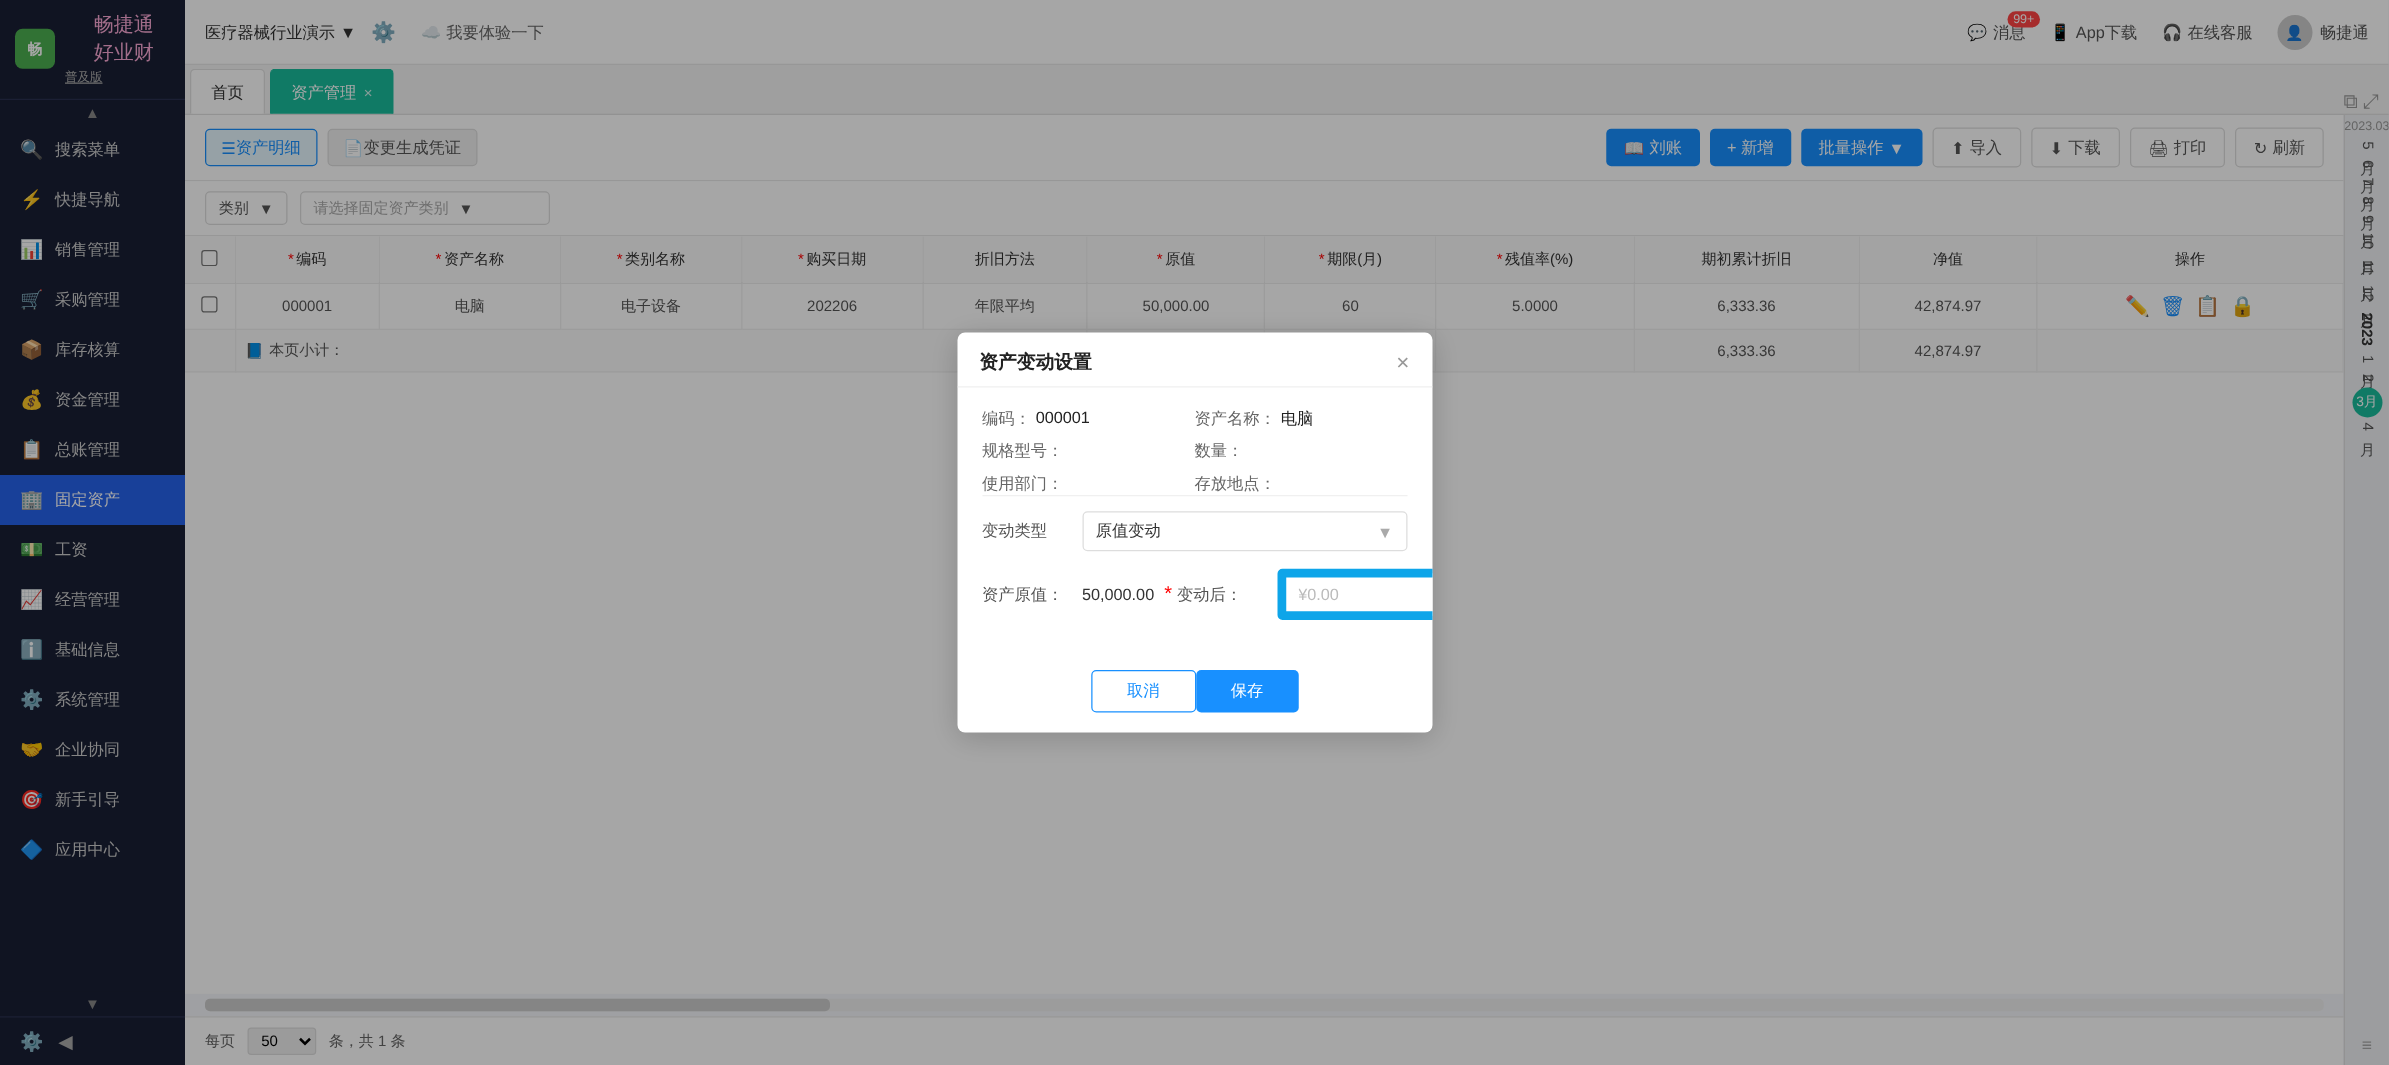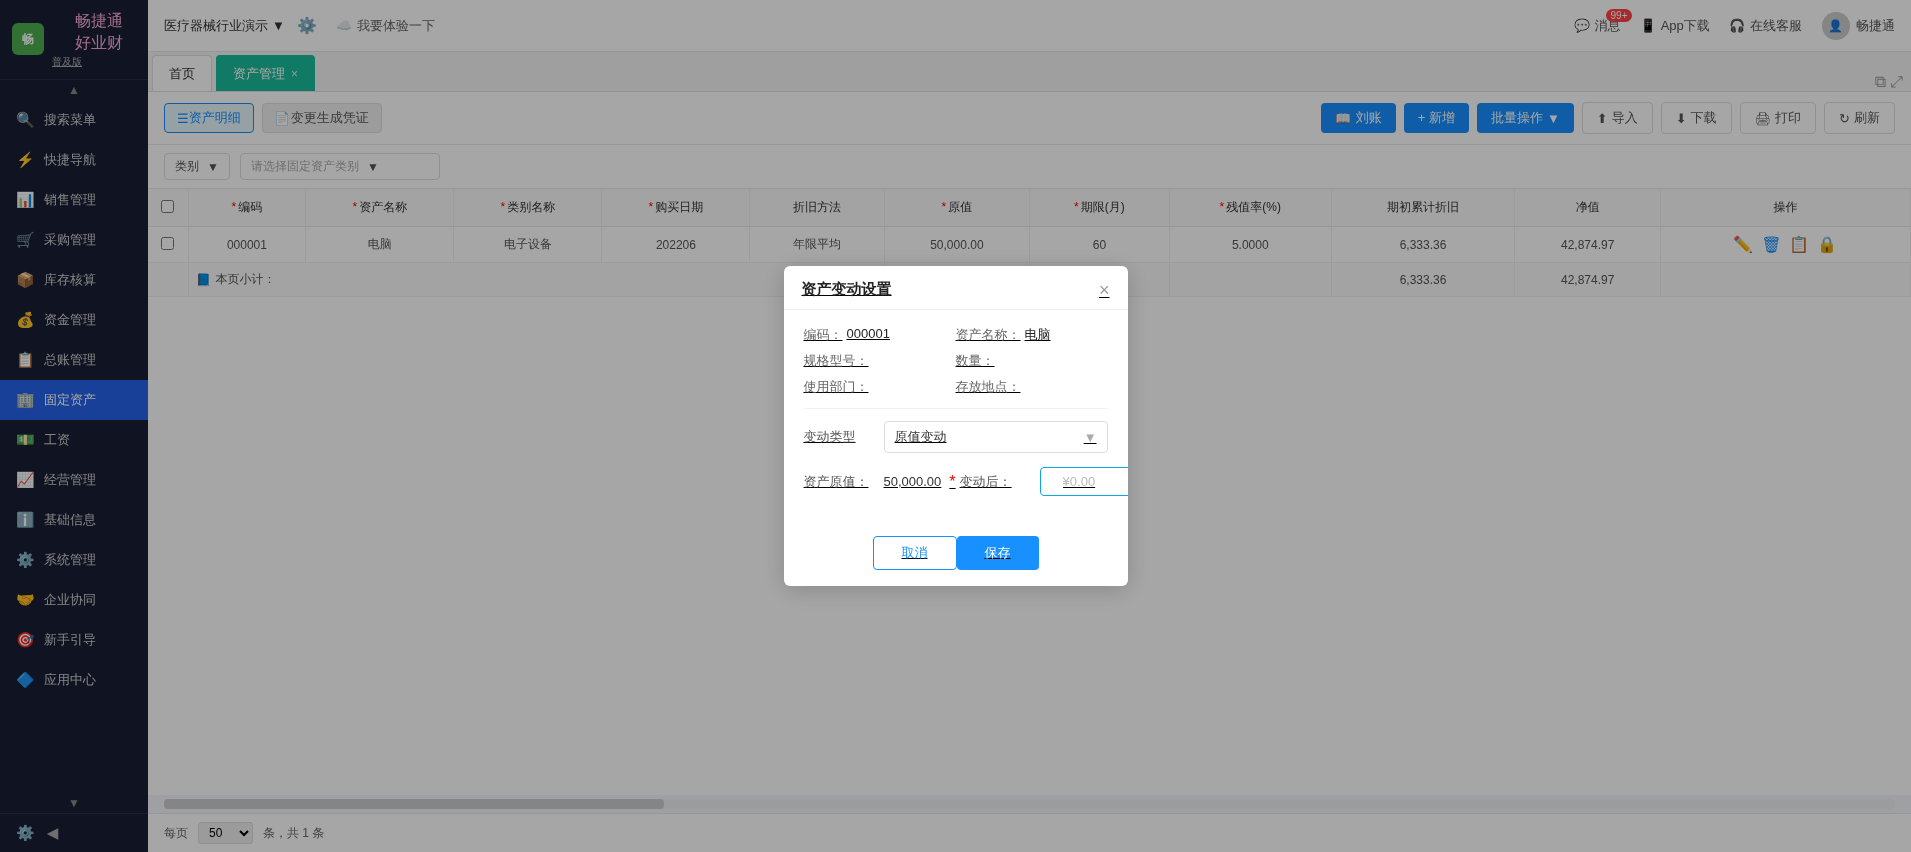--- a/index.html
+++ b/index.html
@@ -268,57 +268,55 @@
       top: 0; left: 0; right: 0; bottom: 0;
       background: rgba(0,0,0,0.35);
       display: flex;
       align-items: center;
       justify-content: center;
       z-index: 1000;
     }
     .modal {
       background: #fff;
       border-radius: 6px;
-      width: 344px;
+      width: 380px;
       box-shadow: 0 4px 24px rgba(0,0,0,0.18);
       overflow: hidden;
-      text-decoration: underline;
     }
     .modal-header {
       display: flex;
       align-items: center;
       justify-content: space-between;
       padding: 14px 18px 10px;
       border-bottom: 1px solid #f0f0f0;
     }
     .modal-title { font-size: 15px; font-weight: 600; color: #222; }
     .modal-close { color: #999; cursor: pointer; font-size: 18px; line-height: 1; }
     .modal-body { padding: 16px 20px; }
     .modal-info-grid {
       display: grid;
       grid-template-columns: 1fr 1fr;
       gap: 8px 0;
       margin-bottom: 12px;
-      padding-bottom: 12px;
       border-bottom: 1px solid #f0f0f0;
     }
     .modal-info-item { font-size: 13px; color: #333; display: flex; gap: 4px; }
     .modal-info-label { color: #666; white-space: nowrap; }
     .modal-info-value { color: #222; }
     .modal-field-row {
       display: flex;
       align-items: center;
       margin-bottom: 14px;
     }
     .modal-field-label { font-size: 13px; color: #555; width: 80px; flex-shrink: 0; }
     .modal-field-input {
       flex: 1;
-      border: 1px solid #0ea5e9;
+      border: 7px solid #0ea5e9;
       border-radius: 4px;
-      padding: 6px 22px;
+      padding: 6px 10px;
       font-size: 13px;
       color: #333;
       outline: none;
     }
     .modal-field-input::placeholder { color: #bbb; }
     .modal-field-select {
       flex: 1;
       display: flex;
       align-items: center;
       border: 1px solid #ddd;
@@ -600,20 +598,39 @@
         <span>每页</span>
         <select class="page-size-select">
           <option>50</option>
           <option>100</option>
           <option>200</option>
         </select>
         <span>条，共 1 条</span>
       </div>
     </div>
 
+    <div class="right-panel">
+      <div class="right-panel-date">2023.03</div>
+      <div class="right-panel-month">5月</div>
+      <div class="right-panel-month">6月</div>
+      <div class="right-panel-month">7月</div>
+      <div class="right-panel-month">8月</div>
+      <div class="right-panel-month">9月</div>
+      <div class="right-panel-month">10月</div>
+      <div class="right-panel-month">11月</div>
+      <div class="right-panel-month">12月</div>
+      <div class="right-panel-month" style="font-weight:bold;color:#333;">2023</div>
+      <div class="right-panel-month">1月</div>
+      <div class="right-panel-month">2月</div>
+      <div class="right-panel-highlight">3月</div>
+      <div class="right-panel-month">4月</div>
+      <div style="margin-top:auto;padding-bottom:8px;">
+        <span style="font-size:14px;color:#aaa;">≡</span>
+      </div>
+    </div>
   </div>
 </div>
 
 <div class="modal-overlay">
   <div class="modal">
     <div class="modal-header">
       <span class="modal-title">资产变动设置</span>
       <span class="modal-close">×</span>
     </div>
     <div class="modal-body">

